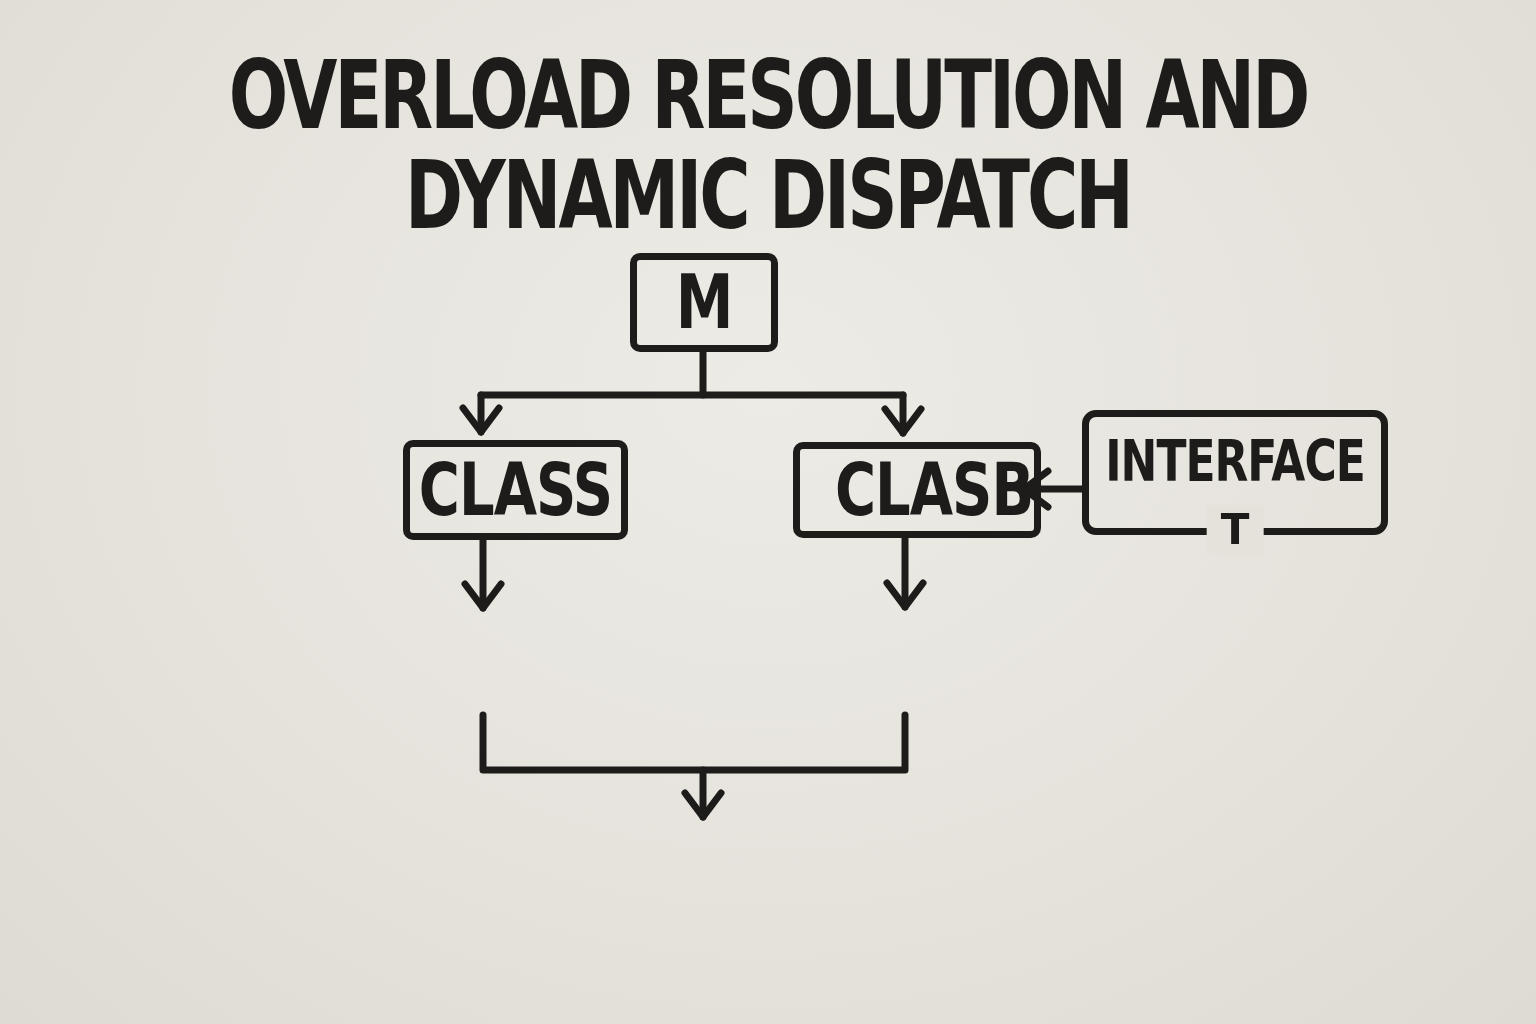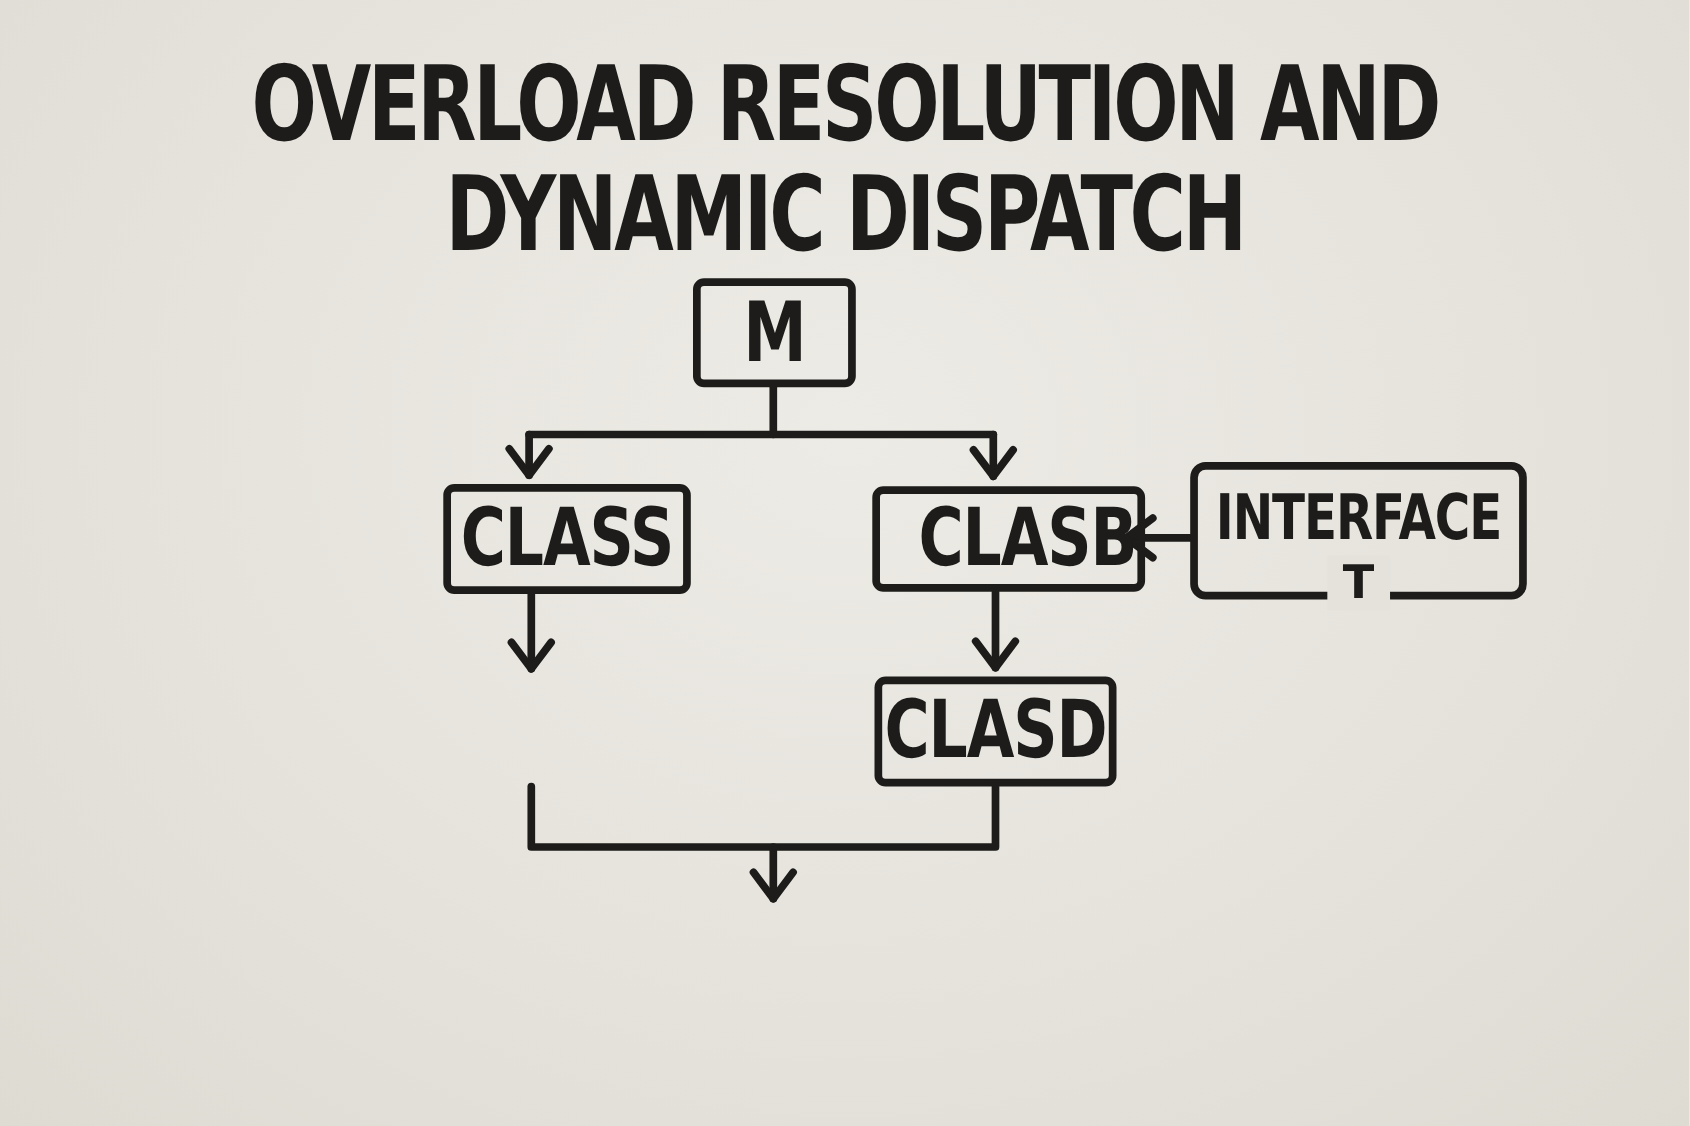--- a/index.html
+++ b/index.html
@@ -27,21 +27,21 @@
   }
   .node .lbl{
     letter-spacing:-1px;line-height:1.1;text-align:center;
     transform:scaleY(1.3);
   }
   .box-m        {left:630px;top:253px;width:148px;height:99px;}
   .box-m .lbl   {font-size:58px;}
   .box-class    {left:375px;top:440px;width:225px;height:100px;margin-left:28px;}
   .box-clasb    {left:793px;top:442px;width:248px;height:96px;padding-left:34px;}
   .box-class .lbl,.box-clasb .lbl,.box-clasc .lbl,.box-clasd .lbl{font-size:56px;}
-  .box-interface{left:1082px;top:420px;width:306px;height:125px;border-radius:14px;}
+  .box-interface{left:1082px;top:410px;width:306px;height:125px;border-radius:14px;}
   .box-interface .lbl{font-size:44px;transform:scaleY(1.3) translateY(-8px);}
   .box-clasc    {left:375px;top:616px;width:227px;height:99px;}
   .box-clasd    {left:795px;top:615px;width:220px;height:100px;}
   .box-dispatch {left:550px;top:827px;width:317px;height:158px;}
   .box-dispatch .lbl{font-size:46px;transform:scaleY(1.25);}
   .box-dispatch .lbl span{display:block;}
   
   .t-tag{
     position:absolute;left:1235px;top:505px;transform:translateX(-50%);
     background:#e5e2db;padding:0 14px;
@@ -91,18 +91,15 @@
   <div class="node box-clasb">
     <span class="lbl">CLASB</span>
   </div>
 
   <div class="node box-interface">
     <span class="lbl">INTERFACE</span>
   </div>
   <div class="t-tag">T</div>
 
 
-  <div class="node box-clasd">
-    <span class="lbl">CLASD</span>
-  </div>
 
 
 </div>
 
 </body></html>

